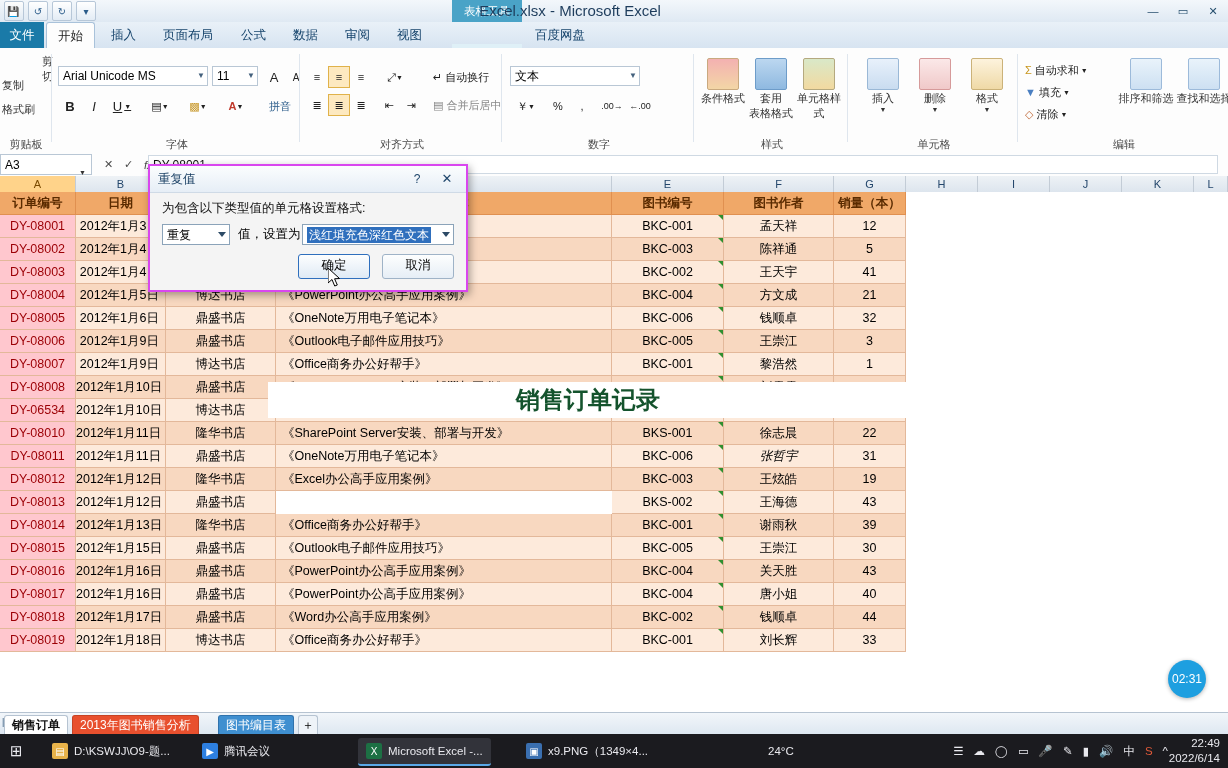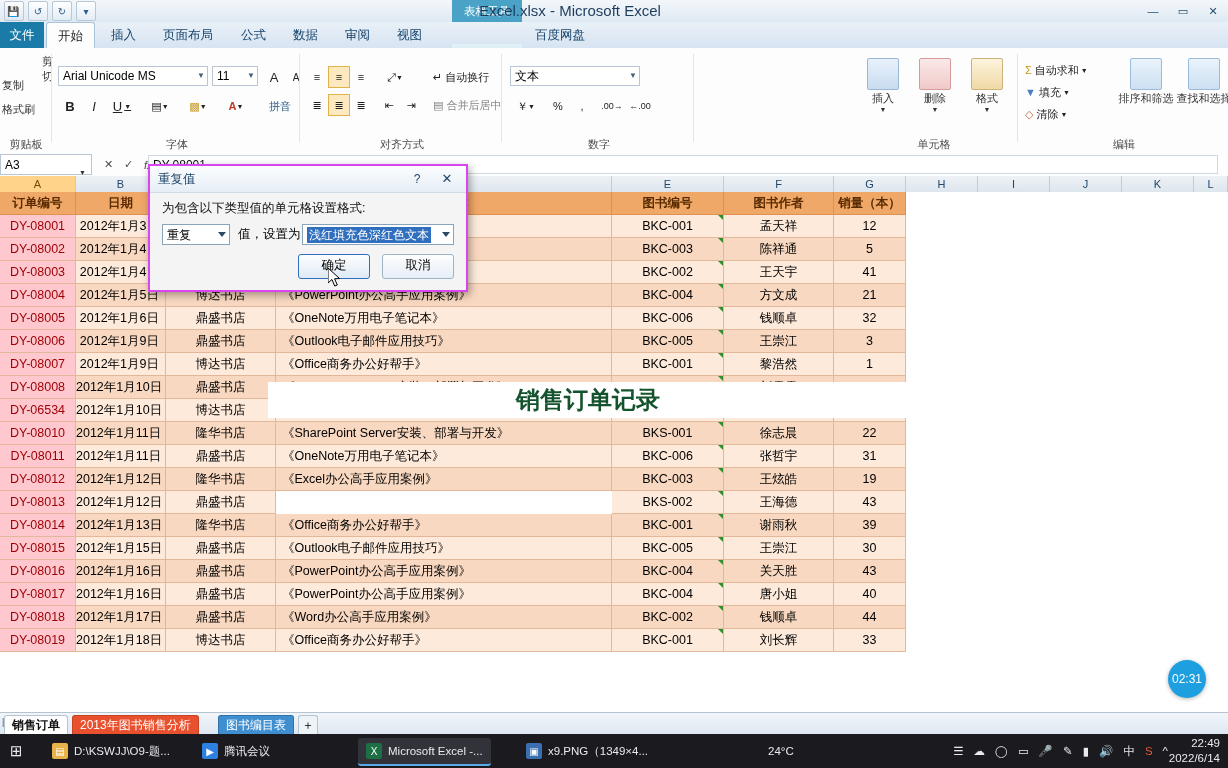--- a/index.html
+++ b/index.html
@@ -269,20 +269,37 @@
           <span style="font-size:7px;">▼</span>
         </div>
       <div class="ribbtn" style="left:42px;top:46px;width:22px;height:22px;">%</div>
       <div class="ribbtn" style="left:66px;top:46px;width:22px;height:22px;">,</div>
       <div class="ribbtn" style="left:94px;top:46px;width:26px;height:22px;font-size:9px;">.00→</div>
       <div class="ribbtn" style="left:122px;top:46px;width:26px;height:22px;font-size:9px;">←.00</div>
       <div class="gl">数字</div>
       <div class="divline"></div>
     </div>
 
+    <div class="grp style-grp">
+      <div class="bigbtn" style="left:4px;top:10px;">
+        <span class="gi" style="background:linear-gradient(#f3b1b1,#f3d6a6);border:1px solid #c9a97f;"></span>
+        <span>条件格式</span>
+      </div>
+      <div class="bigbtn" style="left:52px;top:10px;">
+        <span class="gi" style="background:linear-gradient(#bcd7f0,#8fb9e0);border:1px solid #6d9cc9;"></span>
+        <span>套用</span>
+        <span style="display:block;">表格格式</span>
+      </div>
+      <div class="bigbtn" style="left:100px;top:10px;">
+        <span class="gi" style="background:linear-gradient(#d9e8c8,#f2d9a0);border:1px solid #b5a97f;"></span>
+        <span>单元格样式</span>
+      </div>
+      <div class="gl">样式</div>
+      <div class="divline"></div>
+    </div>
 
     <div class="grp cell-grp">
       <div class="bigbtn" style="left:10px;top:10px;">
         <span class="gi" style="background:linear-gradient(#e8f1fb,#c9dcf0);border:1px solid #9ab8d6;"></span>
         <span>插入</span>
         <span style="display:block;font-size:7px;">▼</span>
       </div>
       <div class="bigbtn" style="left:62px;top:10px;">
         <span class="gi" style="background:linear-gradient(#fbe8e8,#f0c9c9);border:1px solid #d69a9a;"></span>
         <span>删除</span>
@@ -452,21 +469,21 @@
           <div class="cell center even" style="left: 612px; width: 112px;">BKS-001<span class="tri"></span></div>
           <div class="cell center even" style="left: 724px; width: 110px;">徐志晨</div>
           <div class="cell center even" style="left: 834px; width: 72px;">22</div>
         </div>
         <div class="row">
           <div class="cell center dup" style="left: 0px; width: 76px;">DY-08011</div>
           <div class="cell right odd" style="left: 76px; width: 90px;">2012年1月11日</div>
           <div class="cell center odd" style="left: 166px; width: 110px;">鼎盛书店</div>
           <div class="cell left odd" style="left: 276px; width: 336px;">《OneNote万用电子笔记本》</div>
           <div class="cell center odd" style="left: 612px; width: 112px;">BKC-006<span class="tri"></span></div>
-          <div class="cell center odd" style="left: 724px; width: 110px;">张哲宇</div>
+          <div class="cell center odd" style="left: 724px; width: 110px; font-style: italic;">张哲宇</div>
           <div class="cell center odd" style="left: 834px; width: 72px;">31</div>
         </div>
         <div class="row">
           <div class="cell center dup" style="left: 0px; width: 76px;">DY-08012</div>
           <div class="cell right even" style="left: 76px; width: 90px;">2012年1月12日</div>
           <div class="cell center even" style="left: 166px; width: 110px;">隆华书店</div>
           <div class="cell left even" style="left: 276px; width: 336px;">《Excel办公高手应用案例》</div>
           <div class="cell center even" style="left: 612px; width: 112px;">BKC-003<span class="tri"></span></div>
           <div class="cell center even" style="left: 724px; width: 110px;">王炫皓</div>
           <div class="cell center even" style="left: 834px; width: 72px;">19</div>

